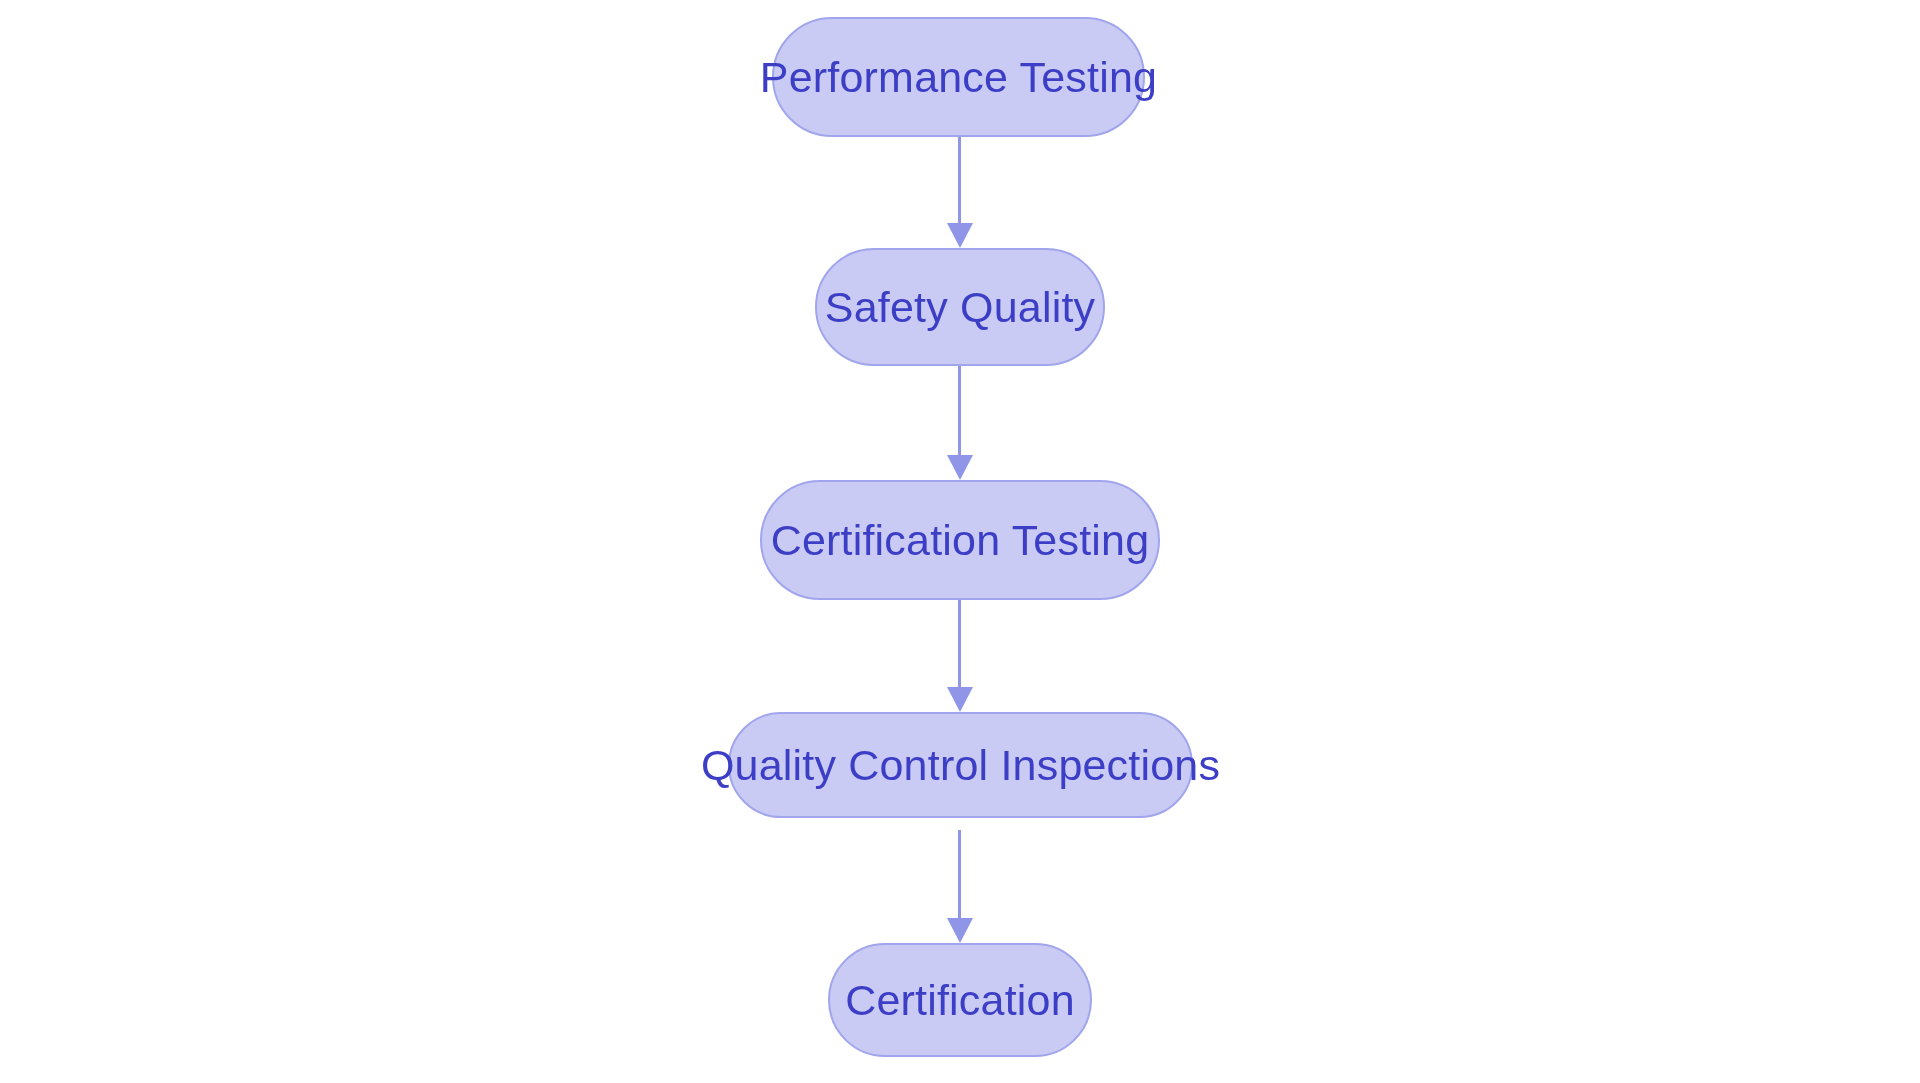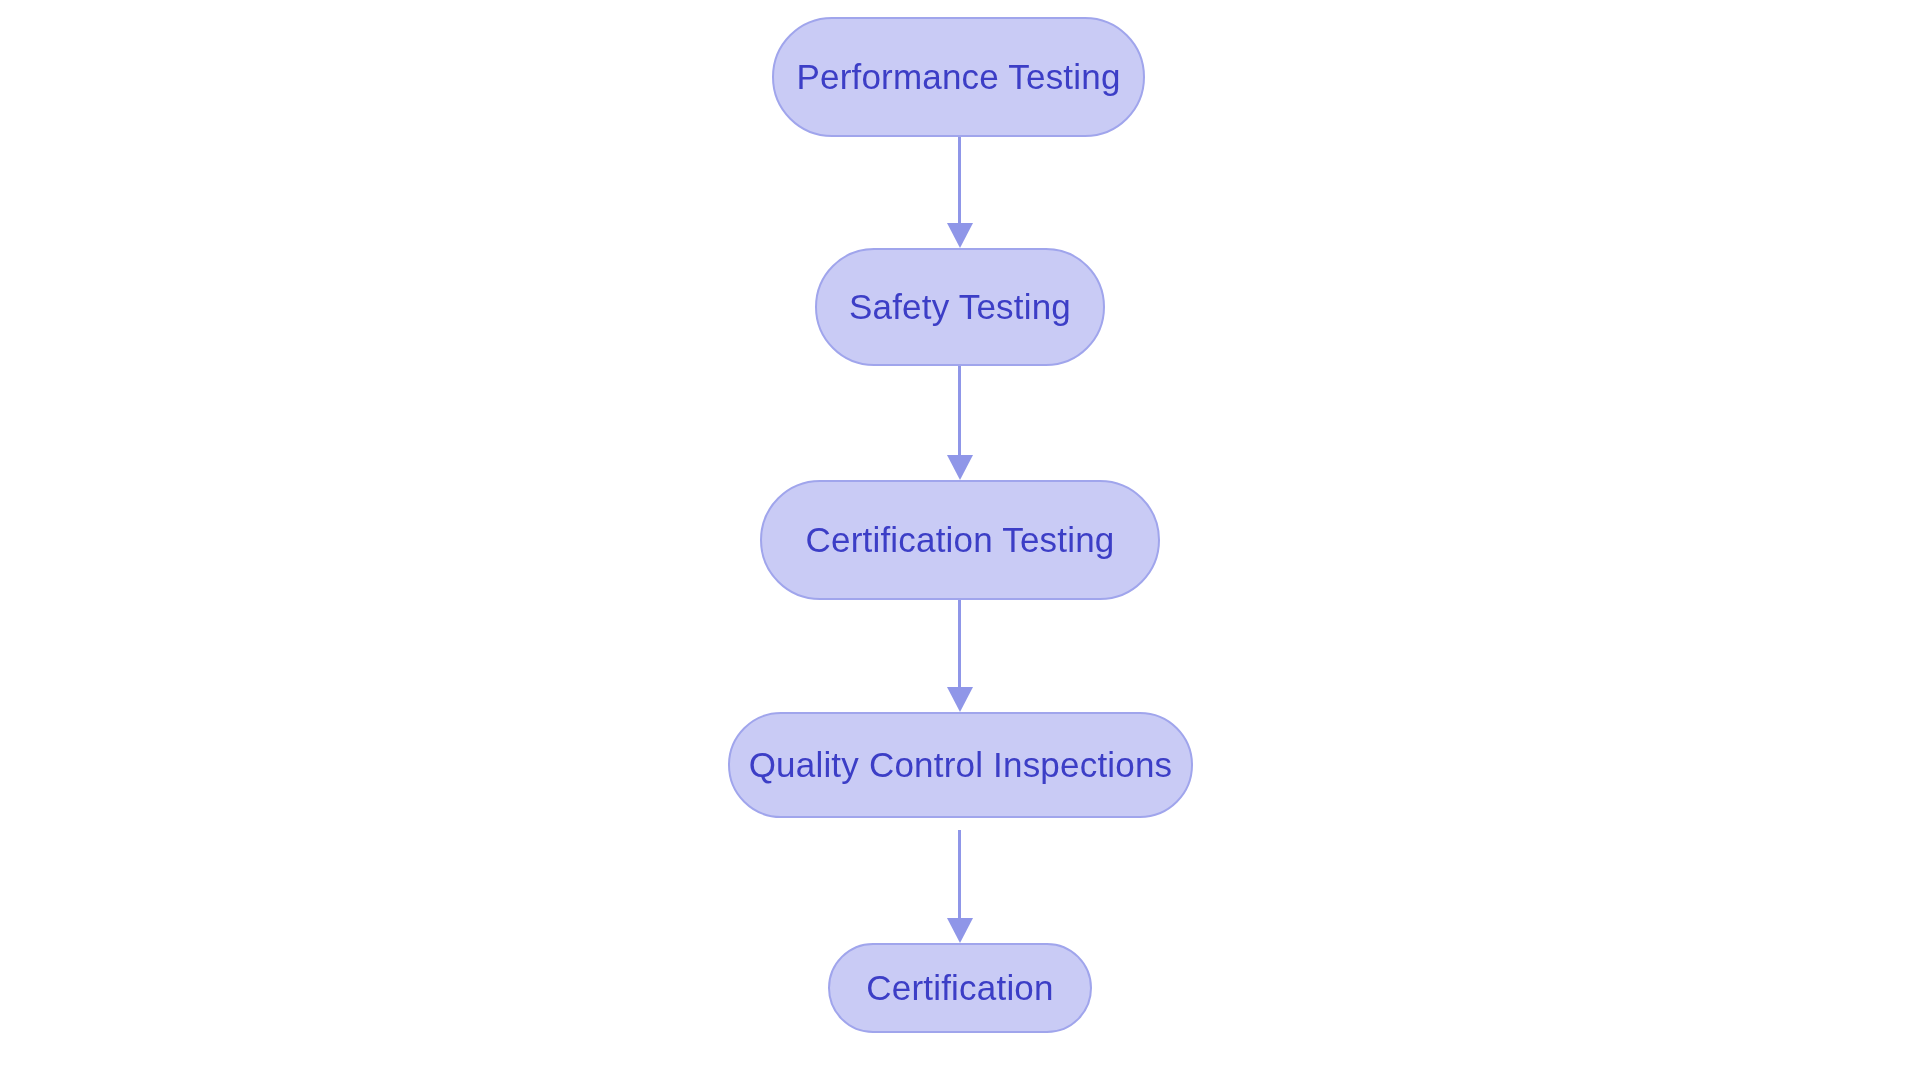--- a/index.html
+++ b/index.html
@@ -20,21 +20,21 @@
     box-sizing: border-box;
     background: var(--node-fill, #c9cbf5);
     border: 2px solid var(--node-border, #a0a5ec);
     border-radius: 60px;
     display: flex;
     align-items: center;
     justify-content: center;
   }
   .node-label {
     color: var(--node-text, #3c3ec6);
-    font-size: 35px;
+    font-size: 43px;
     font-weight: 400;
     letter-spacing: 0.2px;
     white-space: nowrap;
     text-align: center;
   }
   .arrow-line {
     position: absolute;
     width: 3px;
     background: var(--arrow, #8f96e8);
   }
@@ -55,21 +55,21 @@
   <div class="node" style="left:772px; top:17px; width:373px; height:120px;">
     <span class="node-label">Performance Testing</span>
   </div>
 
   <div>
     <div class="arrow-line" style="left:958px; top:137px; height:86px;"></div>
     <div class="arrow-head" style="left:947px; top:223px;"></div>
   </div>
 
   <div class="node" style="left:815px; top:248px; width:290px; height:118px;">
-    <span class="node-label">Safety Testing</span>
+    <span class="node-label">Safety Quality</span>
   </div>
 
   <div>
     <div class="arrow-line" style="left:958px; top:366px; height:89px;"></div>
     <div class="arrow-head" style="left:947px; top:455px;"></div>
   </div>
 
   <div class="node" style="left:760px; top:480px; width:400px; height:120px;">
     <span class="node-label">Certification Testing</span>
   </div>
@@ -81,17 +81,17 @@
 
   <div class="node" style="left:728px; top:712px; width:465px; height:106px;">
     <span class="node-label">Quality Control Inspections</span>
   </div>
 
   <div>
     <div class="arrow-line" style="left:958px; top:830px; height:88px;"></div>
     <div class="arrow-head" style="left:947px; top:918px;"></div>
   </div>
 
-  <div class="node" style="left:828px; top:943px; width:264px; height:90px;">
+  <div class="node" style="left:828px; top:943px; width:264px; height:114px;">
     <span class="node-label">Certification</span>
   </div>
 
 </div>
 
 </body></html>

